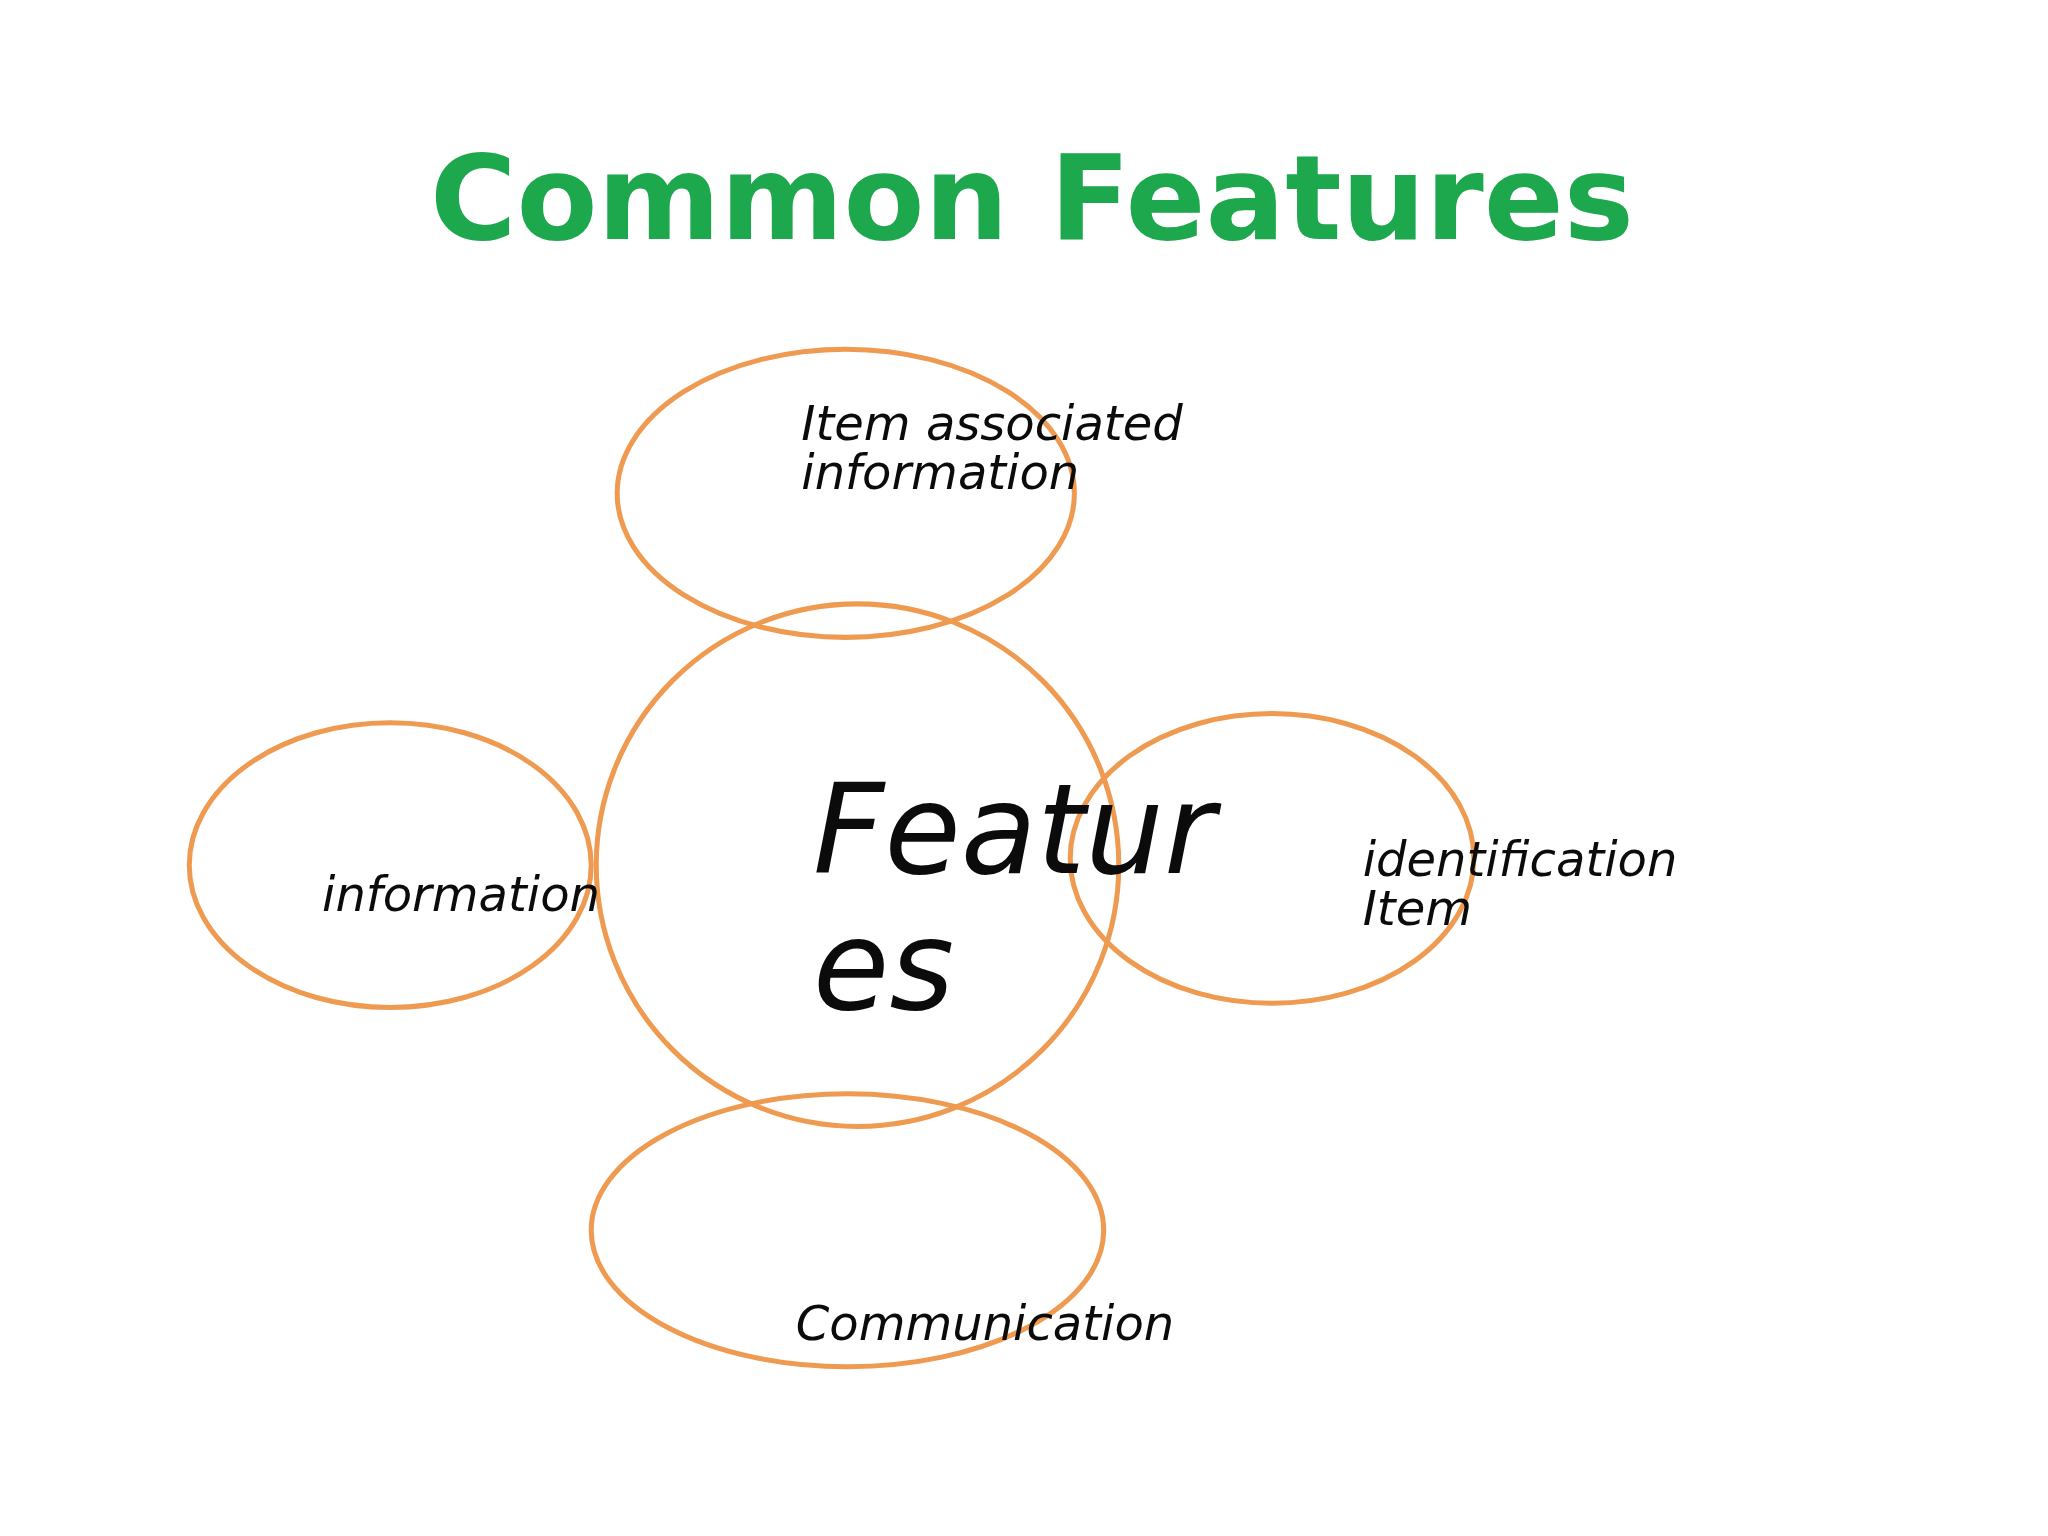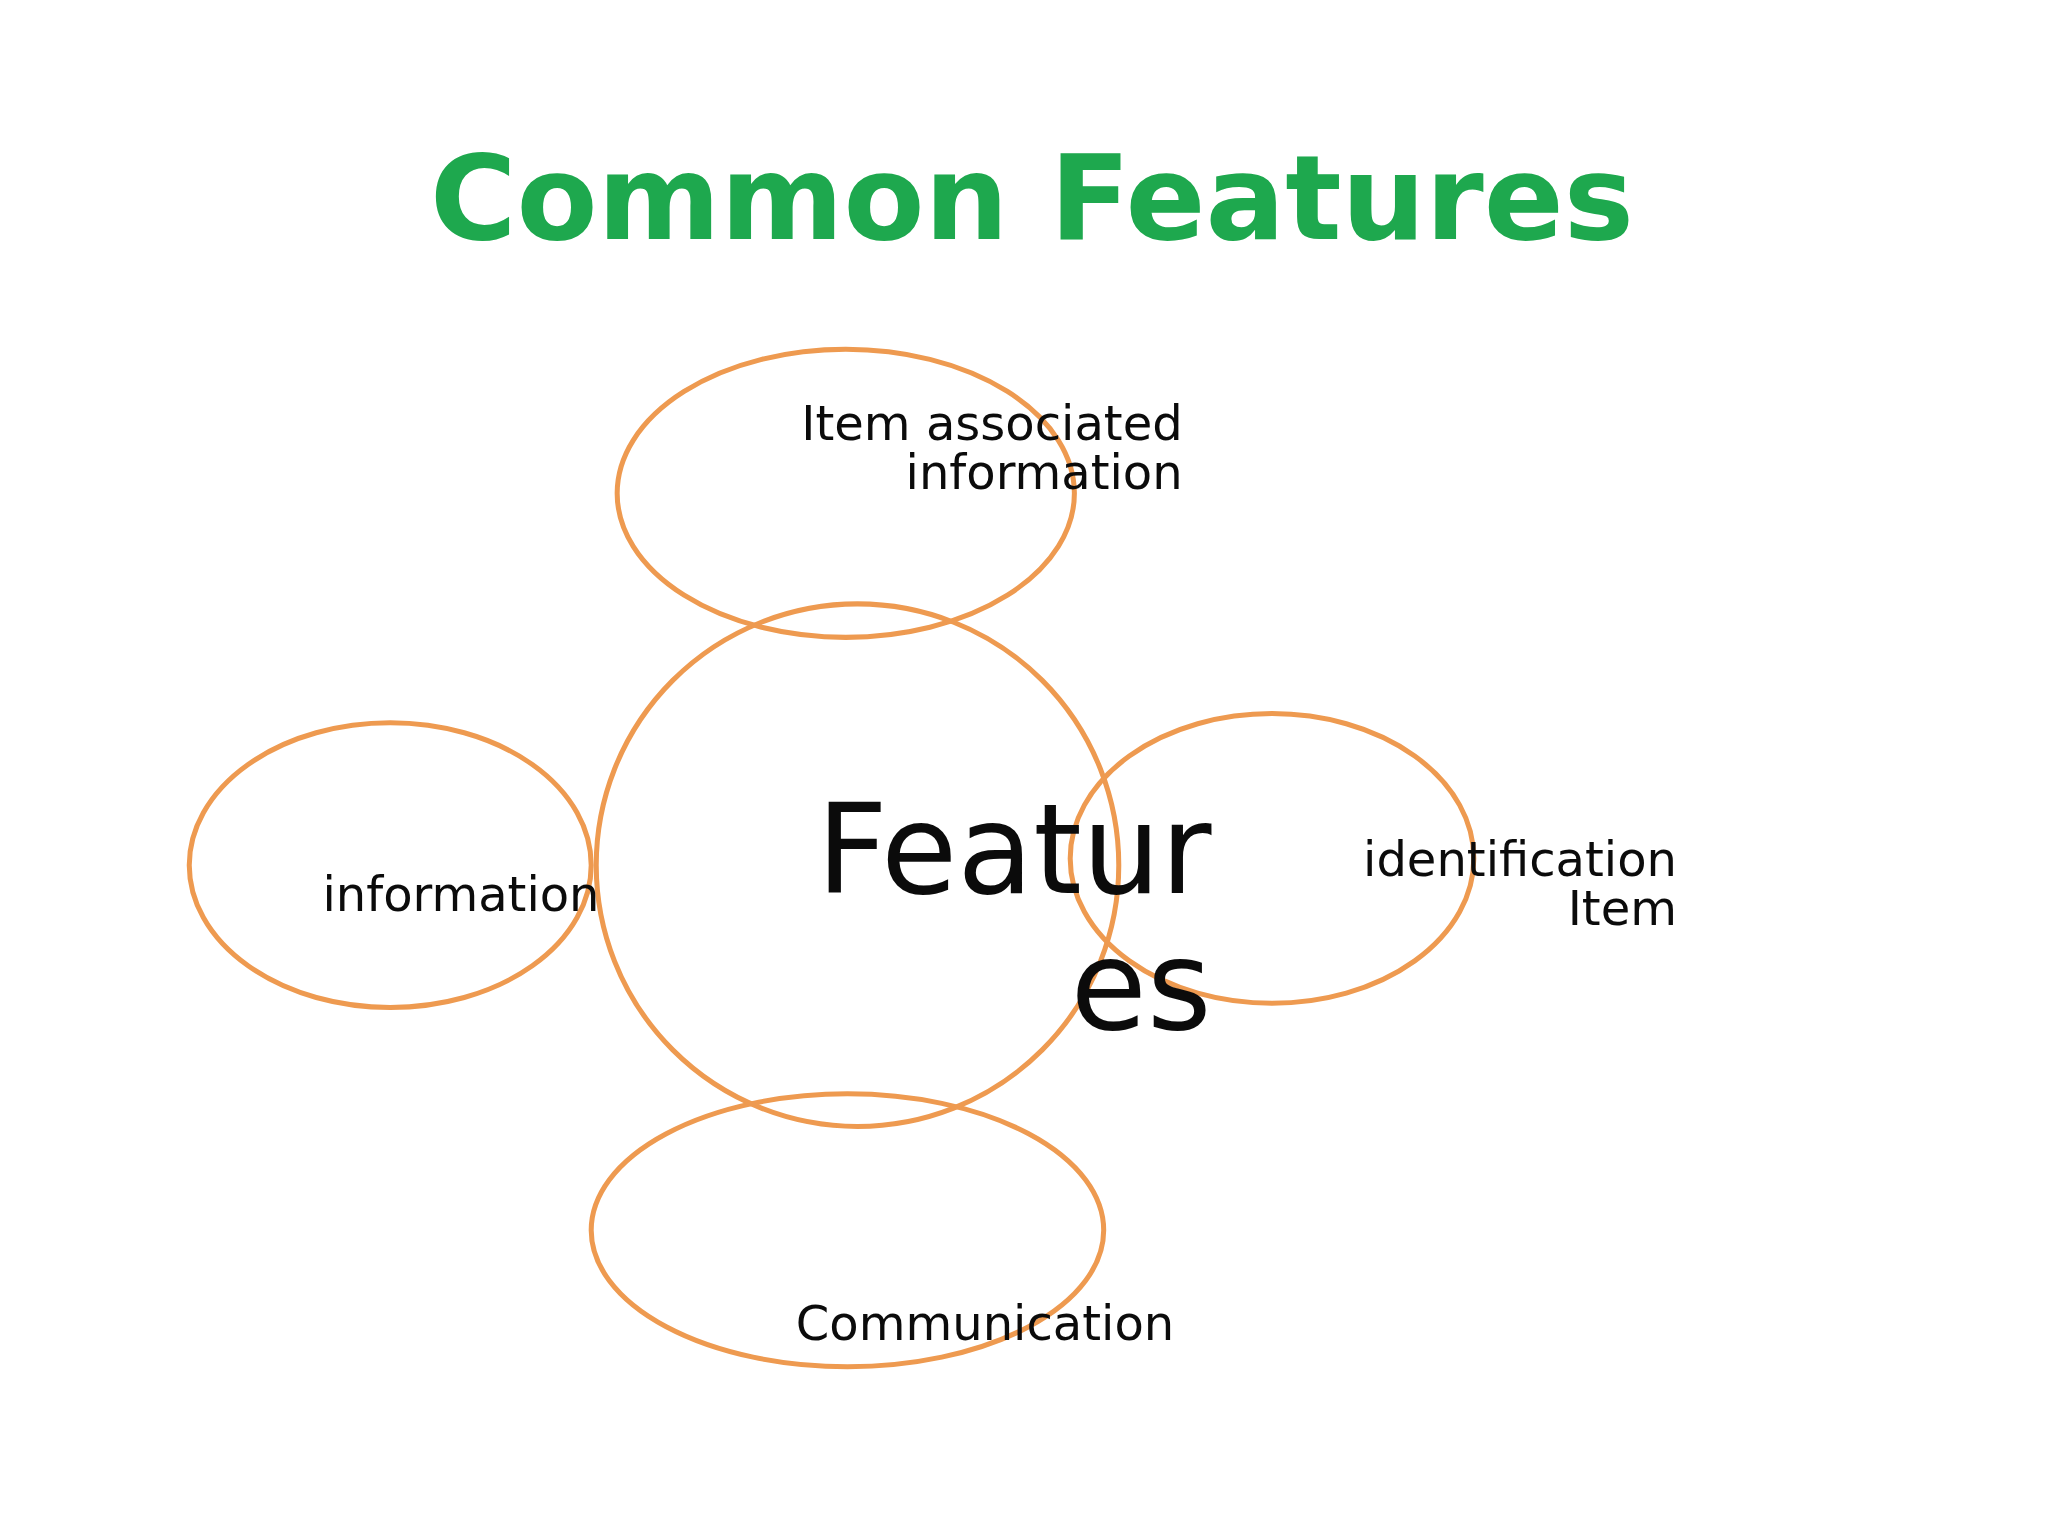--- a/index.html
+++ b/index.html
@@ -28,23 +28,24 @@
     width: 100%; height: 100%;
   }
   .shape {
     fill: none;
     stroke: var(--outline);
     stroke-width: 6;
   }
   .label {
     position: absolute;
     transform: translate(-50%, -50%);
-    text-align: right;
+    text-align: left;
     white-space: nowrap;
     color: var(--text);
+    font-style: italic;
   }
   .label .line { display: block; }
   .slide-title {
     position: absolute;
     left: 1032px;
     top: 198px;
     transform: translate(-50%, -50%);
     font-size: 118px;
     line-height: 1;
     white-space: nowrap;
@@ -53,21 +54,21 @@
   .node-label {
     font-size: 48px;
     line-height: 1.02;
   }
   .label-top    { left: 992px;  top: 448px;  }
   .label-left   { left: 461px;  top: 894px;  }
   .label-right  { left: 1520px; top: 884px;  }
   .label-bottom { left: 985px;  top: 1323px; }
   .center-label {
     left: 1014px;
-    top: 918px;
+    top: 898px;
     font-size: 124px;
     line-height: 1.1;
   }
 </style>
 </head>
 <body>
 
 <div class="slide">
 
   <svg class="shapes" viewBox="0 0 2048 1536" aria-hidden="true">

